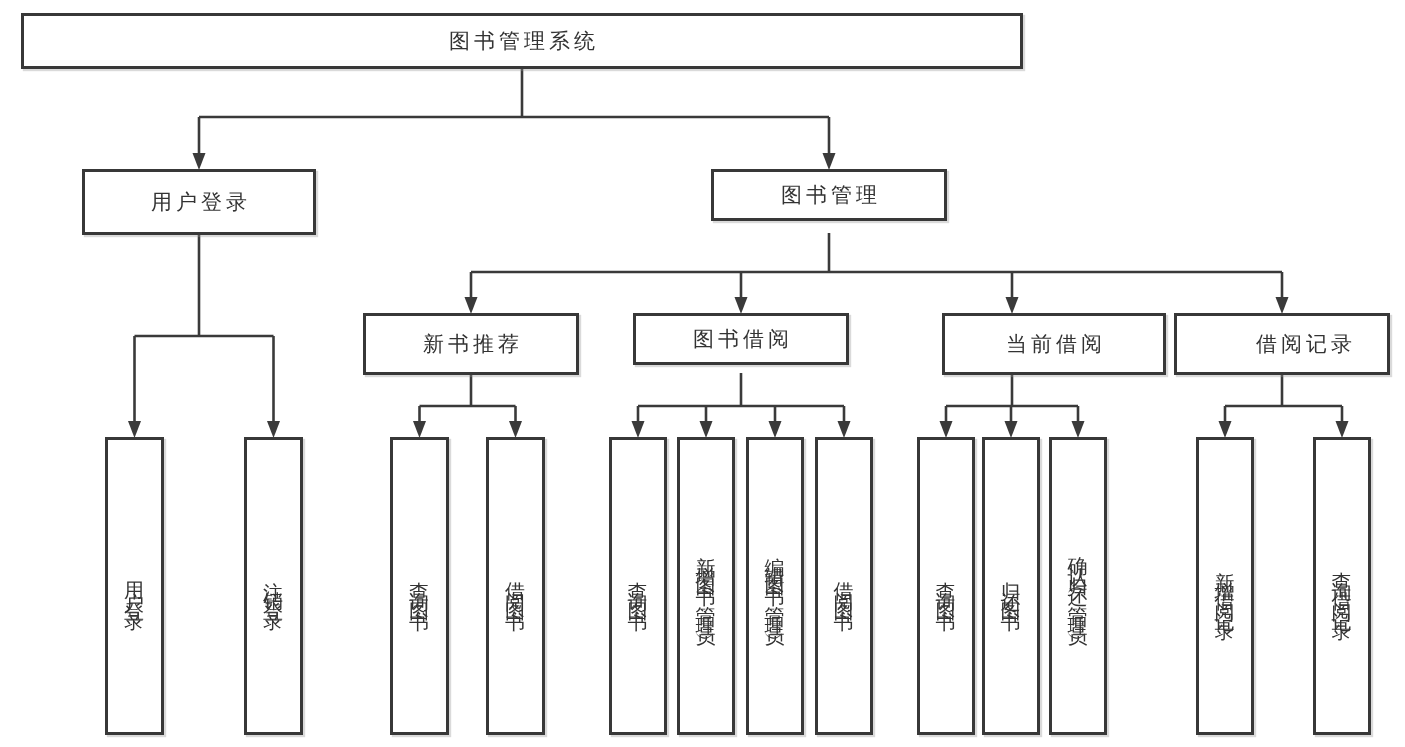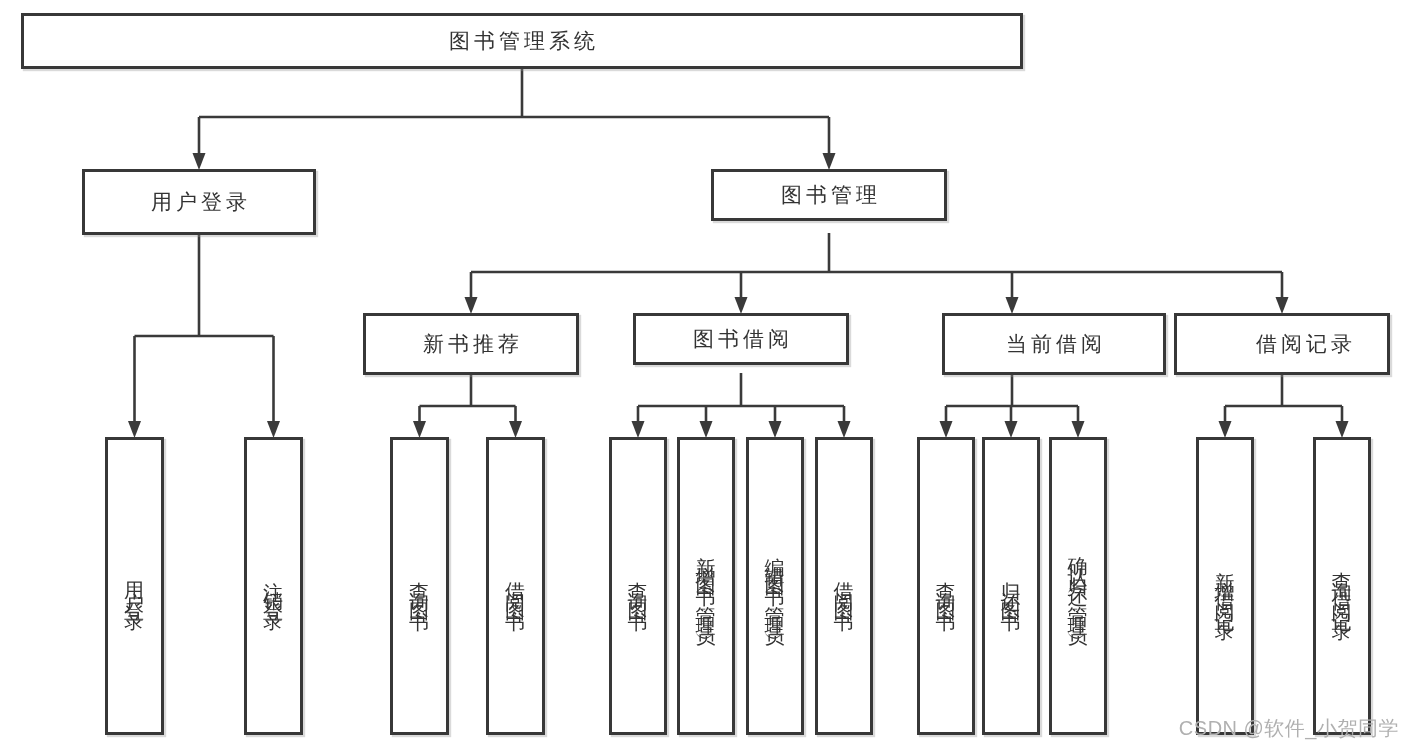--- a/index.html
+++ b/index.html
@@ -189,14 +189,13 @@
       <div class="node leaf" style="left: 1049px; top: 437px; width: 58px; height: 298px;">
         <span class="lbl">确认归还（管理员）</span>
       </div>
       <div class="node leaf" style="left: 1196px; top: 437px; width: 58px; height: 298px;">
         <span class="lbl">新增借阅记录</span>
       </div>
       <div class="node leaf" style="left: 1313px; top: 437px; width: 58px; height: 298px;">
         <span class="lbl">查询借阅记录</span>
       </div>
     </div>
-  <div id="watermark">CSDN @软件_小贺同学</div>
 </div>
 
 </body></html>

